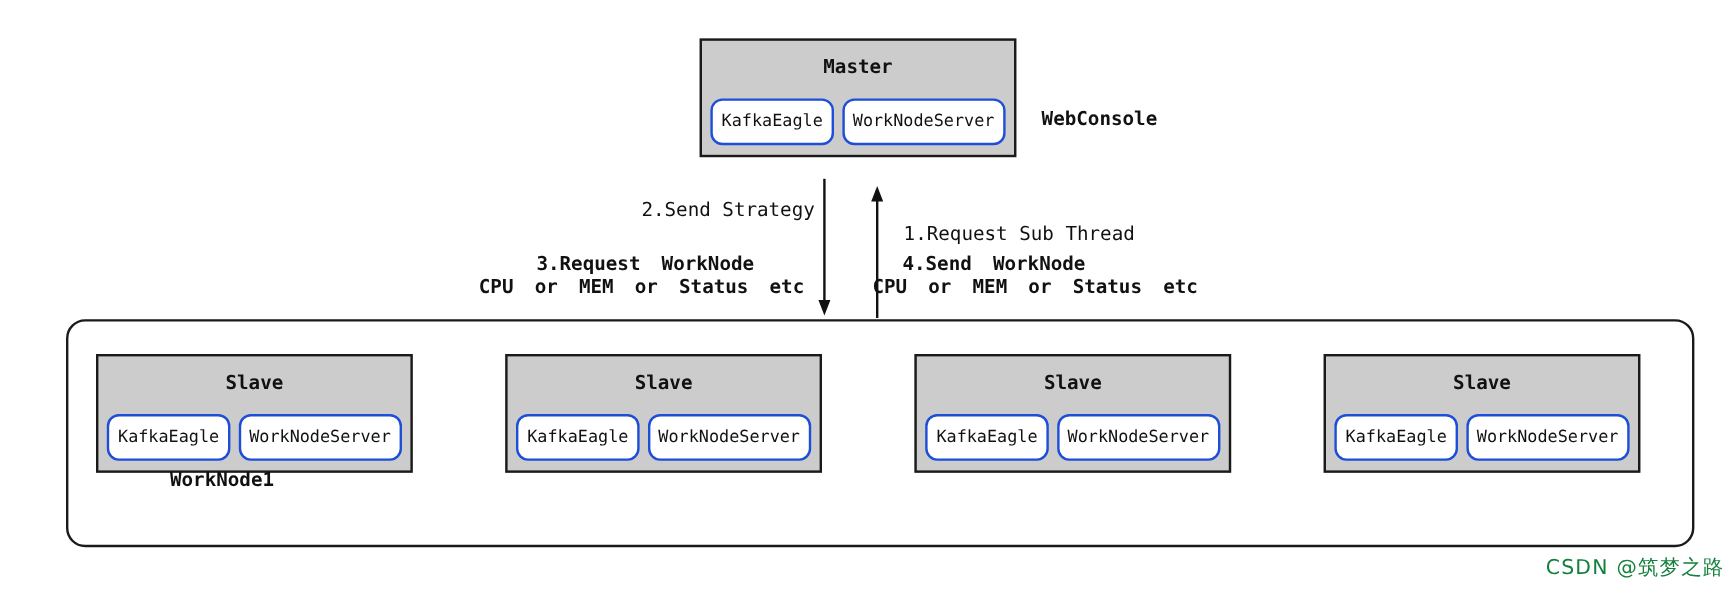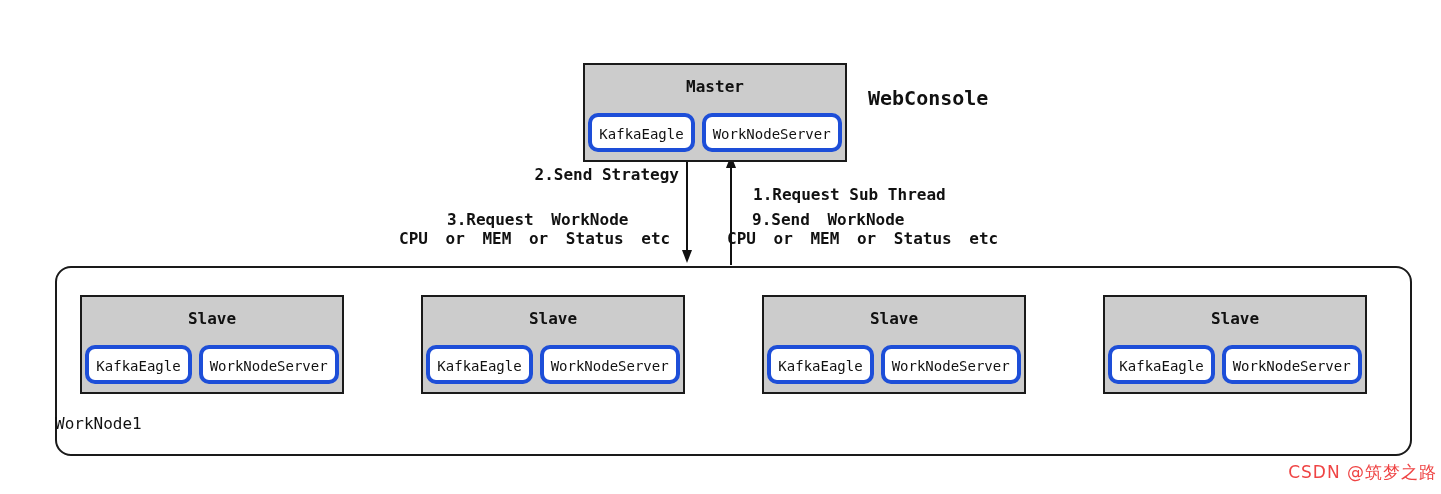--- a/index.html
+++ b/index.html
@@ -38,21 +38,21 @@
     line-height: 19px;
   }
   .components {
     display: flex;
     justify-content: center;
     gap: 7px;
     margin-top: 17px;
   }
   .component {
     background: #ffffff;
-    border: 4px solid #1d4ed8;
+    border: 2px solid #1d4ed8;
     border-radius: 10px;
     box-sizing: border-box;
     height: 39px;
     padding: 9px 7px 12px 7px;
     font-size: 14px;
     line-height: 17px;
     white-space: nowrap;
   }
 
   
@@ -67,84 +67,85 @@
   }
 
   
   .msg {
     position: absolute;
     font-size: 16px;
     line-height: 19px;
     white-space: pre;
     font-weight: bold;
   }
-  .msg.bold { font-weight: bold; }
+  .msg.bold { font-weight: normal; }
   .msg.wide { word-spacing: 8px; }
   .msg.align-right { text-align: right; }
 
   .side-label {
     position: absolute;
     left: 868px; top: 89px;
-    font-size: 20px;
+    font-size: 16px;
     font-weight: bold;
     line-height: 19px;
   }
 
   .worknode-label {
     position: absolute;
-    top: 414px;
+    top: 390px;
     width: 260px;
+    text-align: center;
     font-size: 16px;
-    font-weight: normal;
+    font-weight: bold;
     line-height: 19px;
   }
 
   .watermark {
     position: absolute;
     top: 461px;
     right: 4px;
     font-family: "DejaVu Sans", "Liberation Sans", sans-serif;
     font-size: 17px;
-    color: #ef4444;
+    color: #15803d;
     letter-spacing: 1px;
   }
 </style>
 </head>
 <body>
 
 <div class="canvas">
 
   <svg class="arrow-layer" width="1441" height="494" viewBox="0 0 1441 494">
     <g>
       <line x1="687" y1="149" x2="687" y2="251"></line>
       <polygon points="682,250 692,250 687,263"></polygon>
     </g>
     <g>
       <line x1="731" y1="167" x2="731" y2="265"></line>
       <polygon points="726,168 736,168 731,155"></polygon>
     </g>
   </svg>
 
-  <div class="group" style="left:583px; top:63px;">
+  <div class="group" style="left:583px; top:32px;">
     <div class="group-title">Master</div>
     <div class="components">
       <div class="component">KafkaEagle</div>
       <div class="component">WorkNodeServer</div>
     </div>
   </div>
 
   <div class="side-label">WebConsole</div>
 
   <div class="msg bold align-right" style="left:449px; top:165px; width:230px;">2.Send Strategy</div>
   <div class="msg bold" style="left:753px; top:165px;margin-top:20px;">1.Request Sub Thread</div>
 
   <div class="msg wide" style="left:447px; top:210px;">3.Request WorkNode</div>
   <div class="msg wide" style="left:399px; top:229px;">CPU or MEM or Status etc</div>
 
-  <div class="msg wide" style="left:752px; top:210px;">9.Send WorkNode</div>
+  <div class="msg wide" style="left:752px; top:210px;">4.Send WorkNode</div>
   <div class="msg wide" style="left:727px; top:229px;">CPU or MEM or Status etc</div>
 
   <div class="cluster"></div>
 
   <div class="group" style="left:80px; top:295px;">
     <div class="group-title">Slave</div>
     <div class="components">
       <div class="component">KafkaEagle</div>
       <div class="component">WorkNodeServer</div>
     </div>

